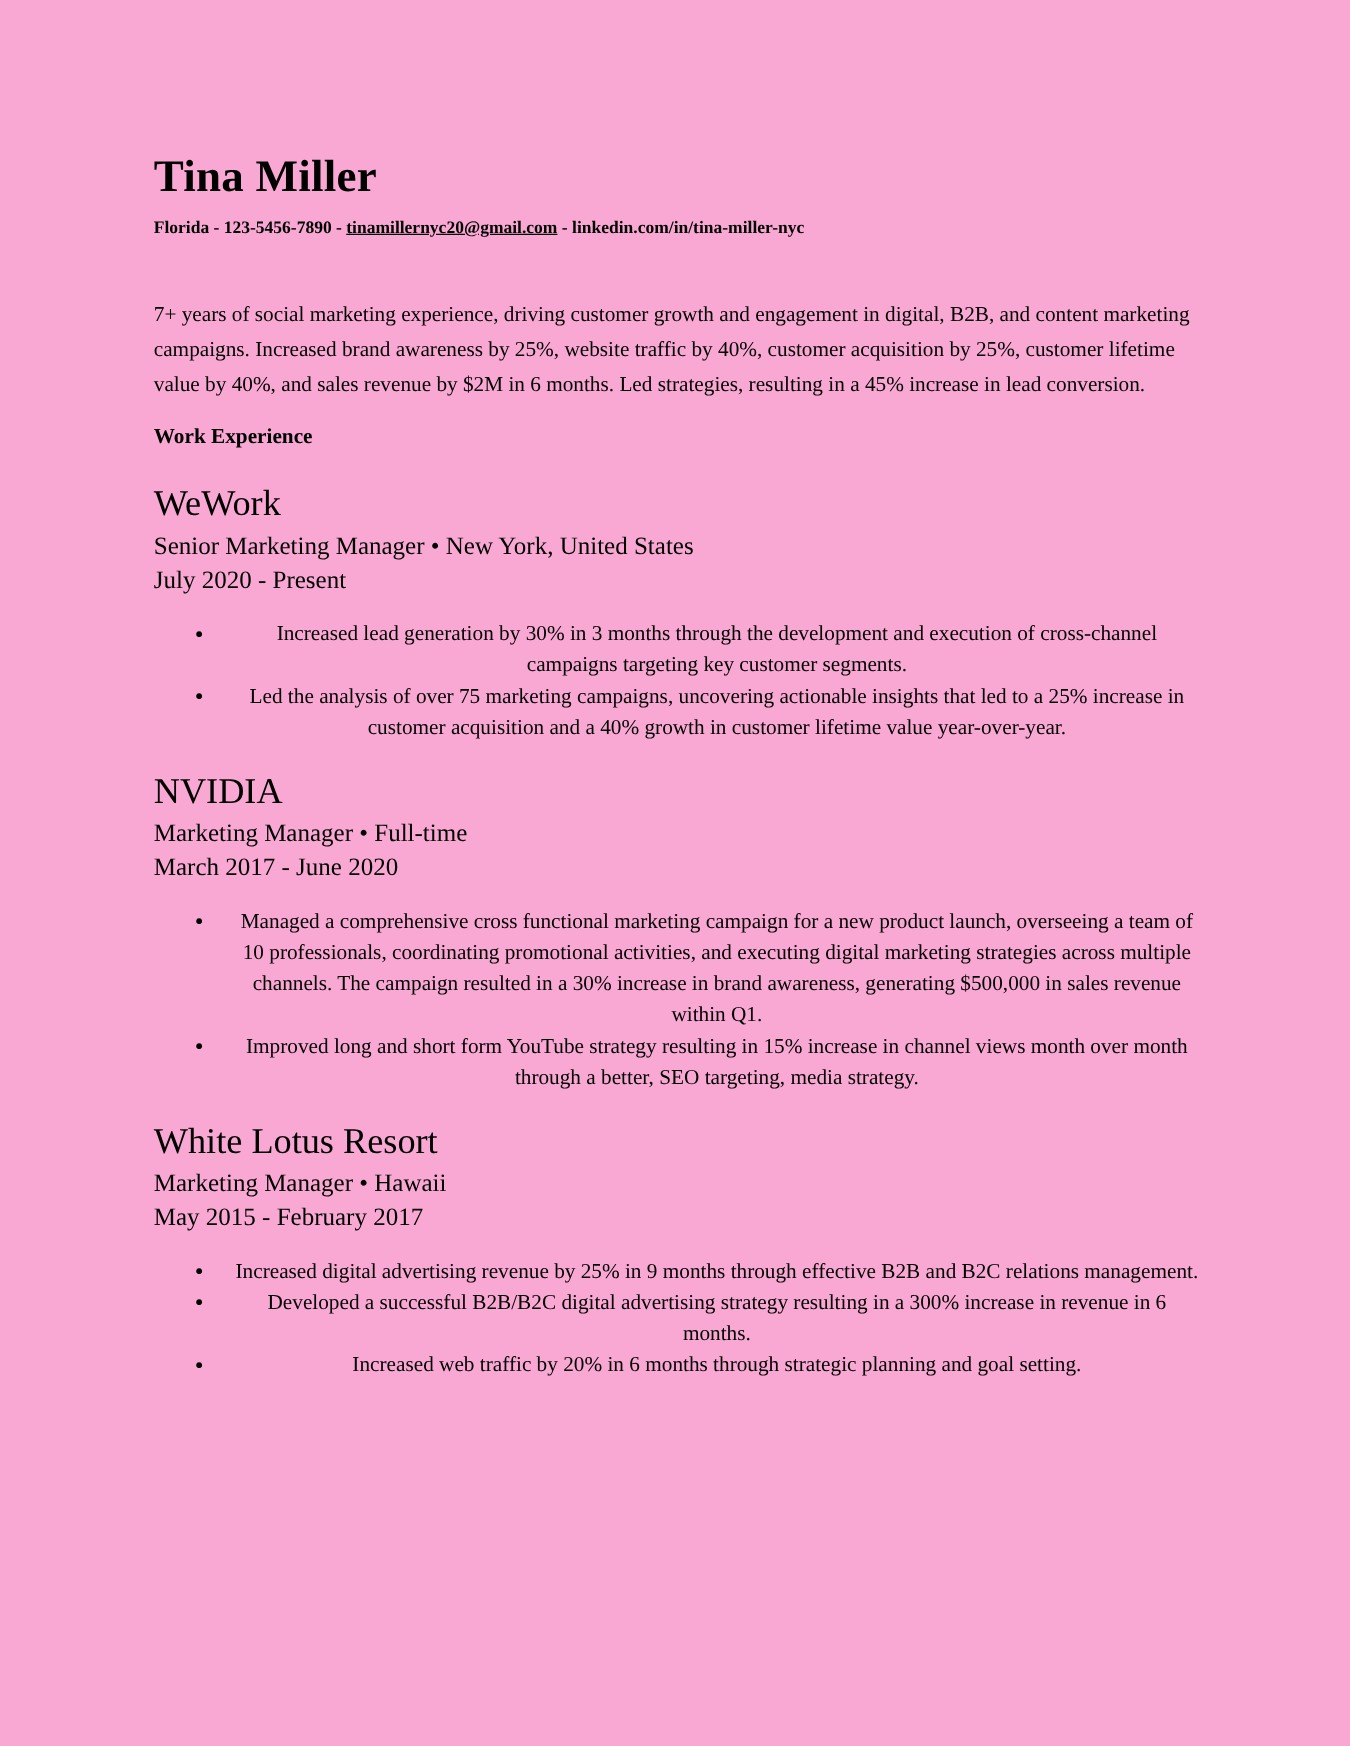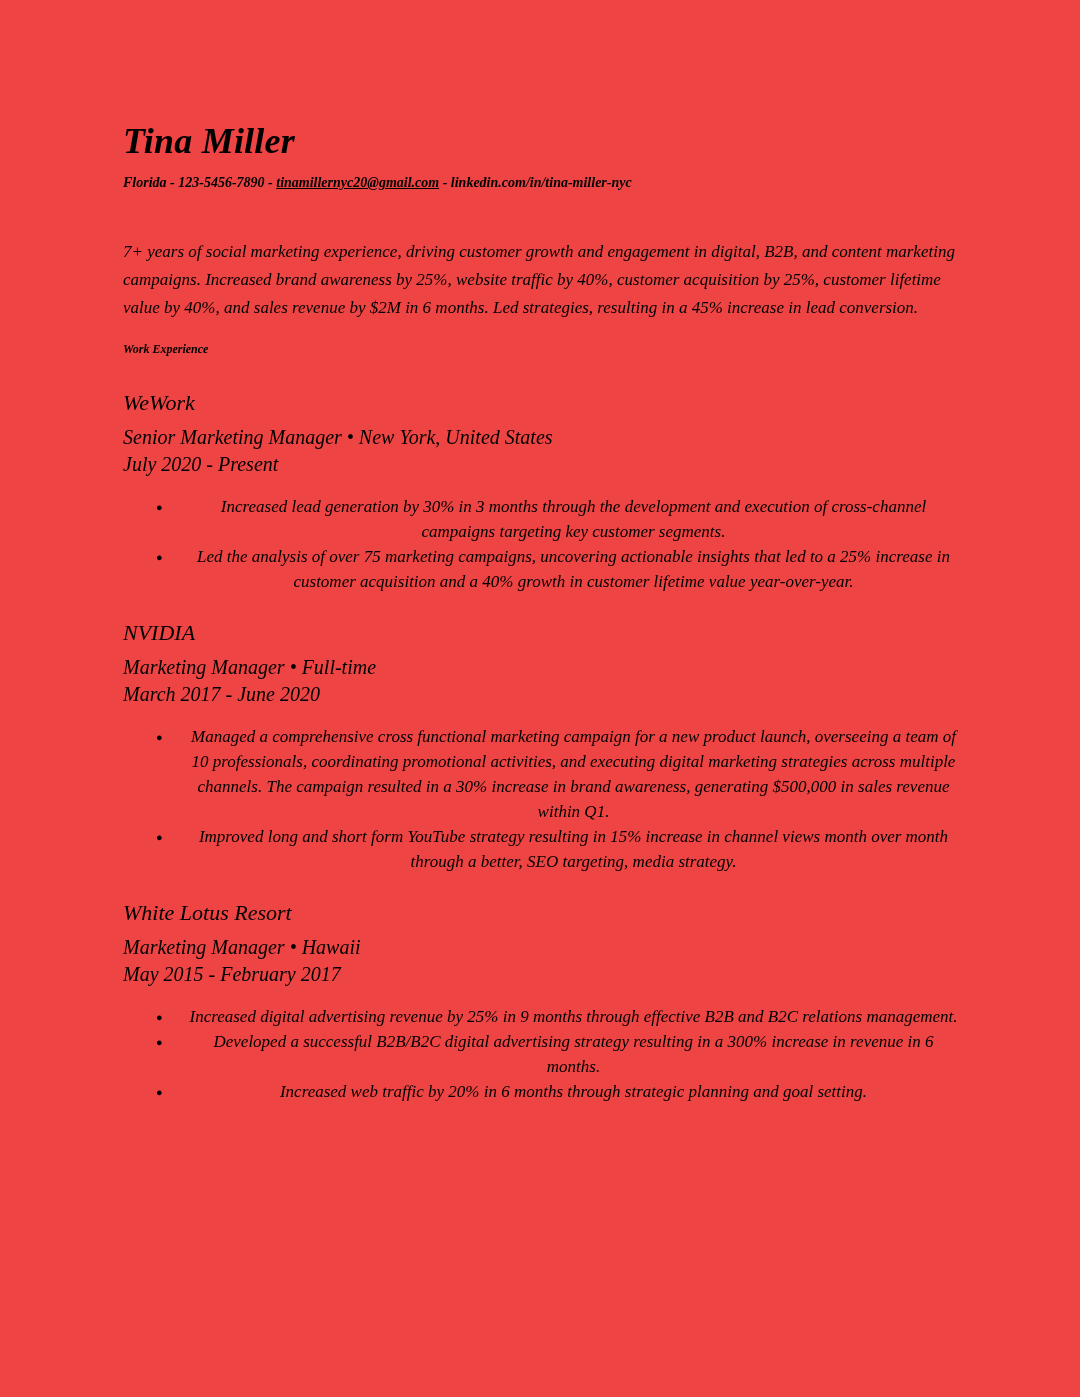--- a/index.html
+++ b/index.html
@@ -12,22 +12,21 @@
     height: 1397px;
     font-family: "Liberation Serif", "DejaVu Serif", serif;
     color: #000000;
     overflow: hidden;
   }
   .page {
     box-sizing: border-box;
     width: 1080px;
     height: 1397px;
     padding: 120px 120px 0 123px;
-    background: #ef4444;
-    font-style: italic;
+    background: #f9a8d4;
   }
   .person-name {
     font-size: 36px;
     line-height: 42px;
     font-weight: bold;
     margin: 0 0 8px 0;
     letter-spacing: 0.2px;
   }
   .contact-line {
     font-size: 14px;
@@ -39,27 +38,27 @@
     color: #000000;
     text-decoration: underline;
     cursor: pointer;
   }
   .summary {
     font-size: 17px;
     line-height: 28px;
     margin: 0 0 14px 0;
   }
   .section-heading {
-    font-size: 12px;
+    font-size: 17px;
     line-height: 26px;
     font-weight: bold;
     margin: 0 0 22px 0;
   }
   .company-name {
-    font-size: 22px;
+    font-size: 29px;
     line-height: 38px;
     font-weight: normal;
     margin: 0 0 2px 0;
   }
   .job-subtitle, .job-dates {
     font-size: 20px;
     line-height: 27px;
     margin: 0;
   }
   ul.job-bullets {

